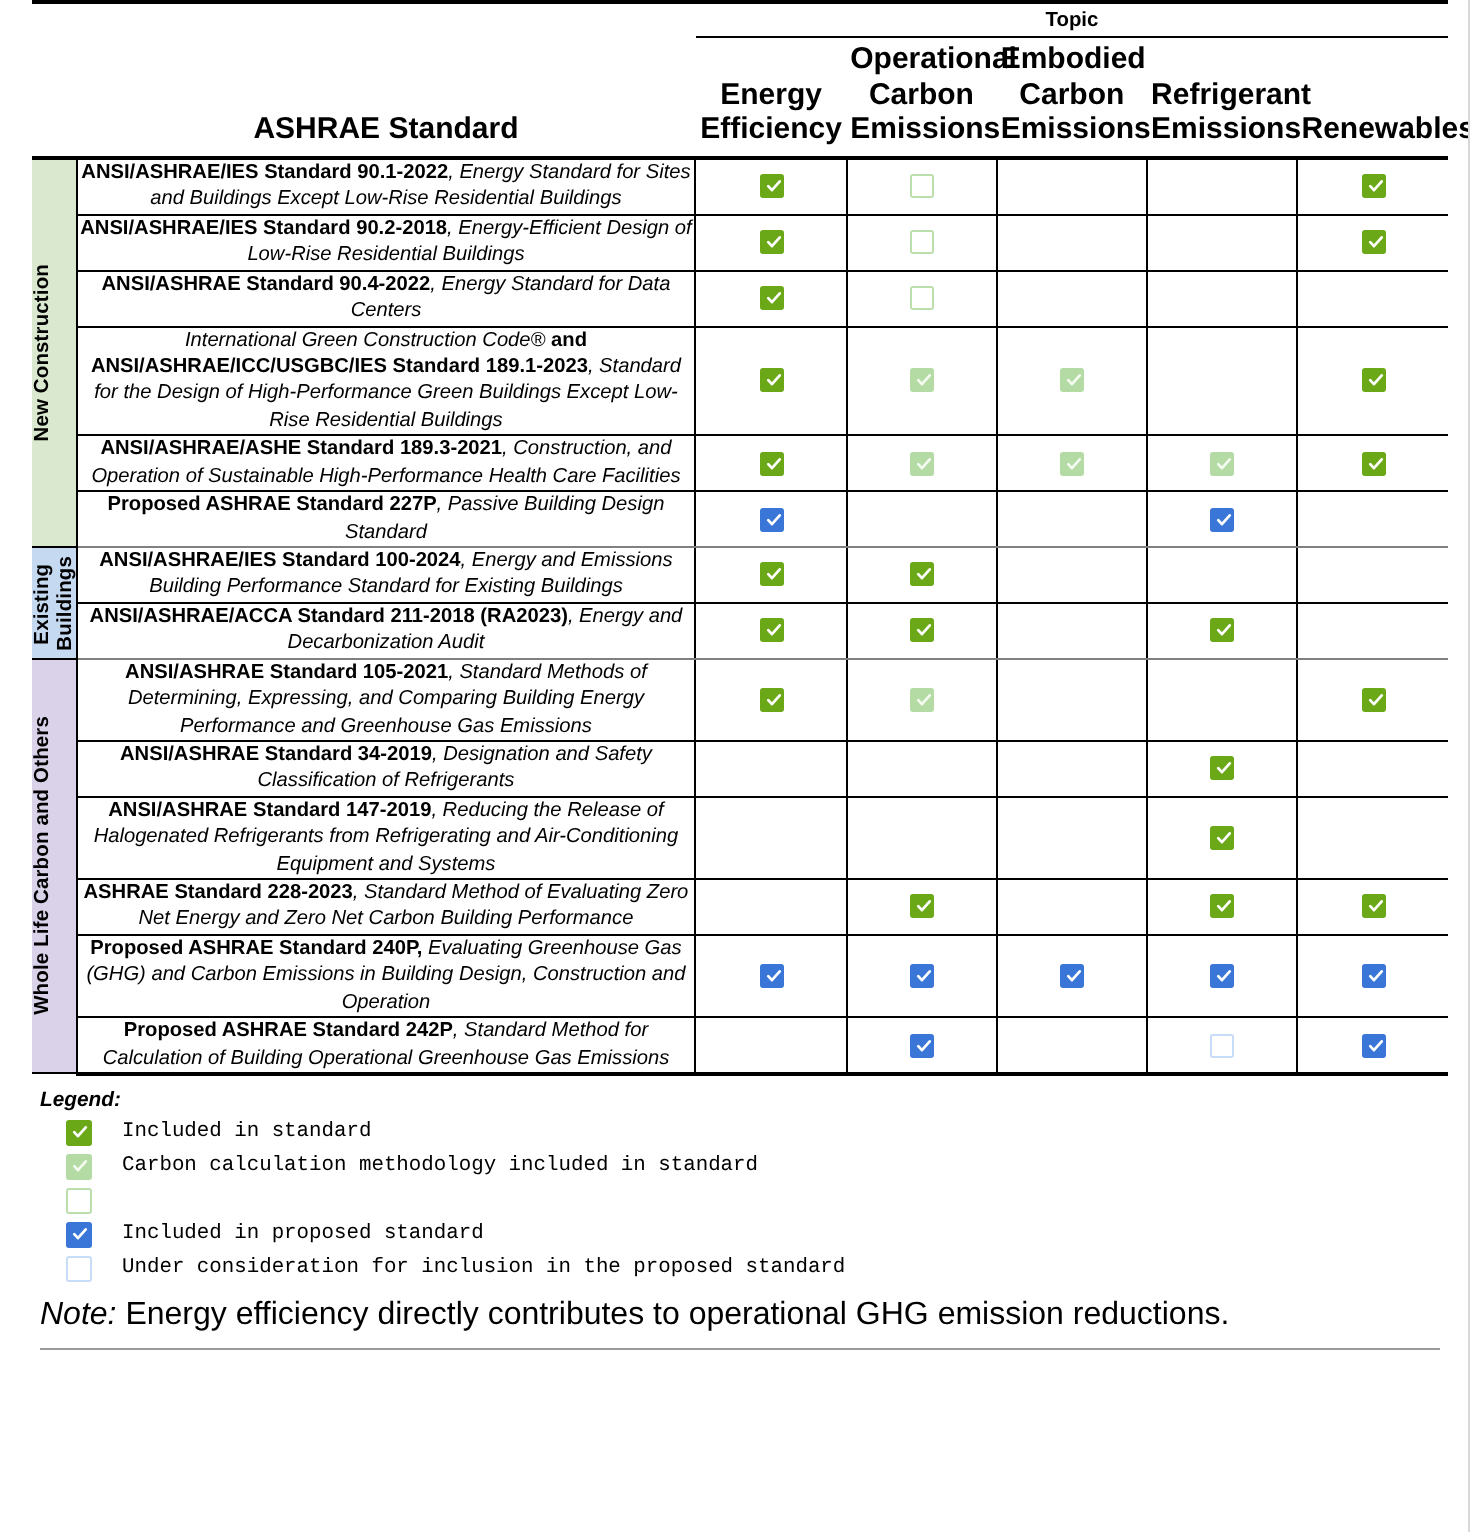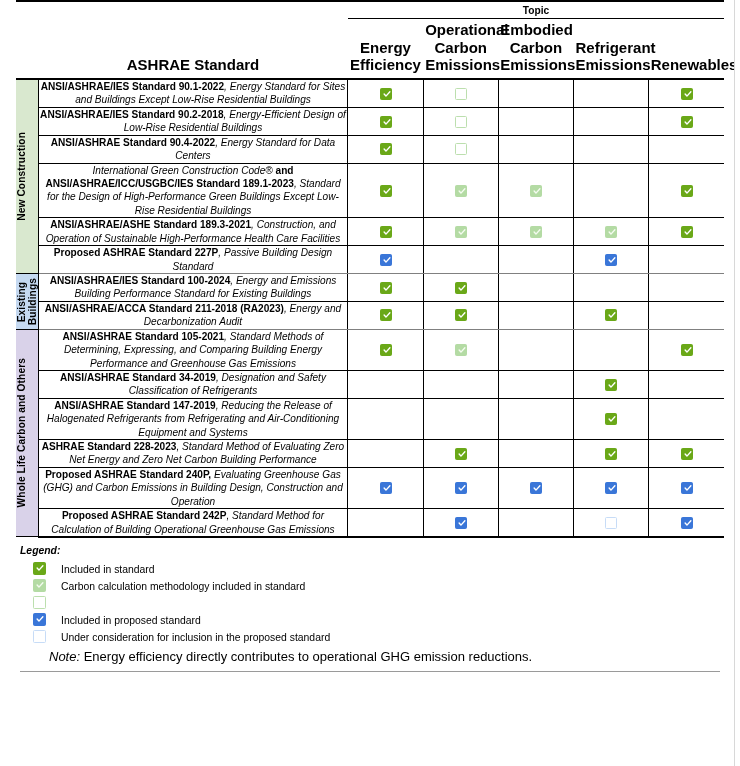--- a/index.html
+++ b/index.html
@@ -157,37 +157,37 @@
     font-size: 10.3px;
   }
   .legend-title {
     font-weight: bold;
     font-style: italic;
     font-size: 10.4px;
     padding-bottom: 2px;
   }
   .legend-row {
     display: flex;
-    align-items: flex-end;
+    align-items: center;
     height: 17px;
+    font-family: Liberation Mono, monospace;
   }
   .legend-sw {
     width: 38px;
     flex: 0 0 38px;
     text-align: center;
   }
   .legend-sw .cb { width: 13px; height: 13px; }
   .legend-txt {
     font-size: 10.4px;
     padding-left: 3px;
   }
   .note {
     padding: 6px 4px 0 4px;
-    font-size: 13px;
-    margin-left: 29px;
+    font-size: 16px;
   }
   .note .lbl { font-style: italic; }
   .bottom-rule {
     margin: 7px 4px 0 4px;
     border-top: 1.2px solid #9a9a9a;
   }
   
   .edge {
     position: absolute;
     right: 0; top: 0;

